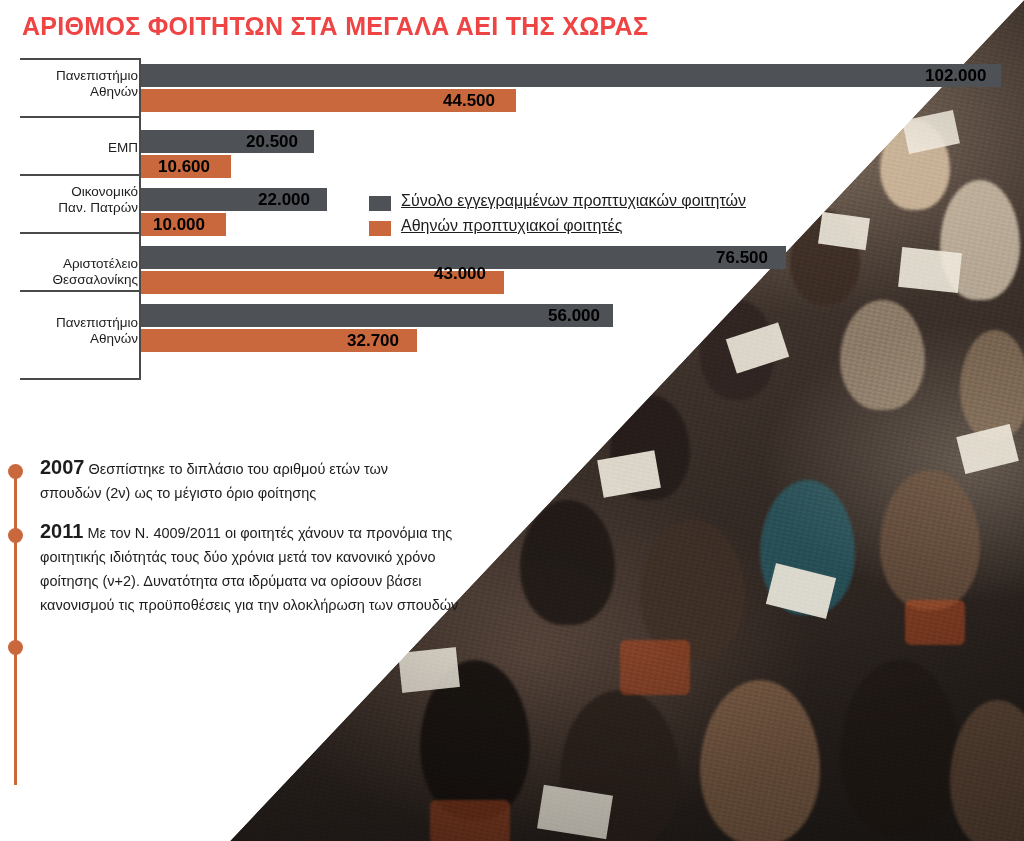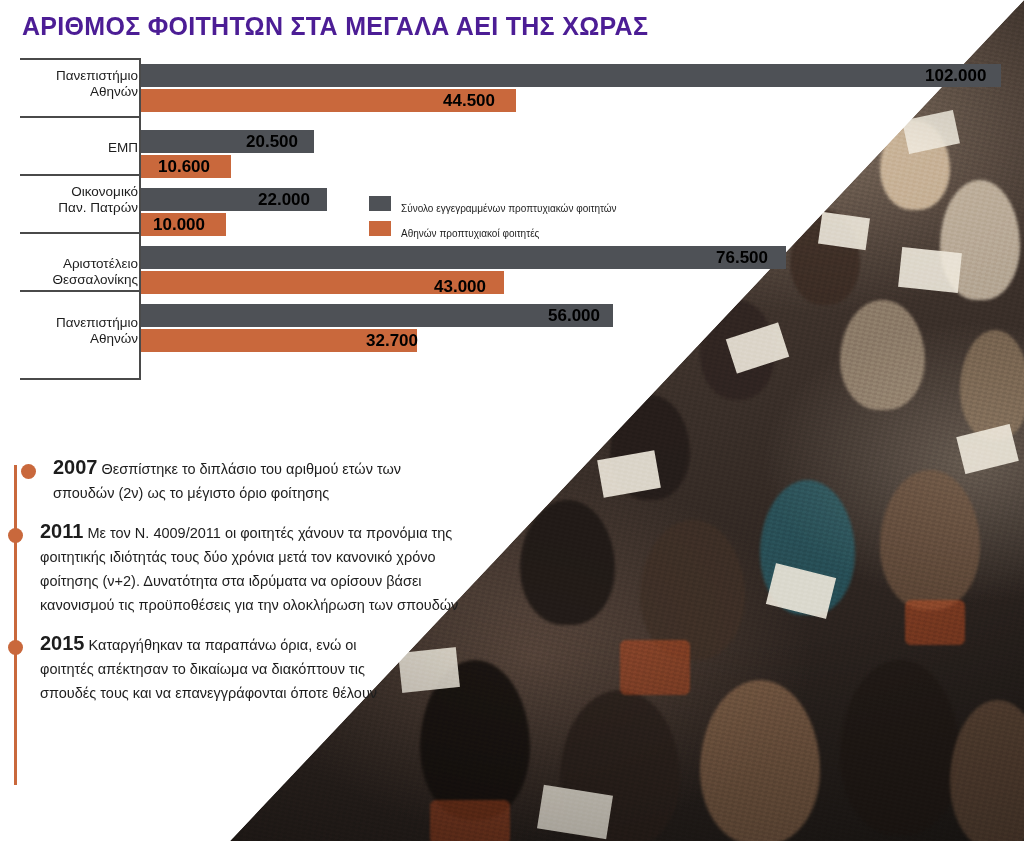--- a/index.html
+++ b/index.html
@@ -50,21 +50,21 @@
     clip-path:polygon(0 0, 1024px 0, 230px 841px, 0 841px);
   }
   .whitewedge.lower{
     -webkit-clip-path:polygon(0 0, 1018px 0, 224px 841px, 0 841px);
     clip-path:polygon(0 0, 1018px 0, 224px 841px, 0 841px);
   }
 
   
   .title-main{
     position:absolute;left:22px;top:12px;
-    font-size:25px;font-weight:bold;color:#4c1d95;letter-spacing:.3px;
+    font-size:25px;font-weight:bold;color:#ef4444;letter-spacing:.3px;
     white-space:nowrap;
   }
   .title-band{
     position:absolute;left:0;top:397px;width:498px;height:40px;
     background:#45474a;
   }
   .title-band .t{
     position:absolute;left:18px;top:9px;
     font-size:22px;font-weight:bold;color:#ffffff;letter-spacing:.2px;white-space:nowrap;
   }
@@ -87,21 +87,21 @@
     position:absolute;font-size:17px;font-weight:bold;color:#000000;
     line-height:23px;white-space:nowrap;
   }
 
   
   .legend{position:absolute;left:369px;top:142px;}
   .legend .row{position:relative;height:25px;}
   .legend .sw{position:absolute;left:0;top:4px;width:22px;height:15px;}
   .legend .sw.total{background:#4e5156;}
   .legend .sw.active{background:#c9683c;}
-  .legend .lb{position:absolute;left:32px;top:11px;font-size:10px;color:#1d1d1d;white-space:nowrap;}
+  .legend .lb{position:absolute;left:32px;top:0;font-size:16px;color:#1d1d1d;white-space:nowrap;text-decoration:underline;}
 
   
   .timeline{position:absolute;left:0;top:455px;width:520px;}
   .tl-line{position:absolute;left:14px;top:10px;width:3px;height:320px;background:#c9683c;}
   .tl-item{position:relative;padding-left:40px;margin-bottom:14px;}
   .tl-dot{position:absolute;left:8px;top:9px;width:15px;height:15px;border-radius:50%;background:#c9683c;}
   .tl-year{font-size:20px;font-weight:bold;color:#1d1d1d;}
   .tl-text{font-size:14.5px;color:#1d1d1d;line-height:24px;}
   .tl-p{margin:0;}
 </style>
@@ -193,63 +193,59 @@
     <div class="val" style="left:158px;top:105px;">10.600</div>
 
     <div class="bar total" style="left:141px;top:138px;width:186px;"></div>
     <div class="val" style="left:258px;top:138px;">22.000</div>
     <div class="bar active" style="left:141px;top:163px;width:85px;"></div>
     <div class="val" style="left:153px;top:163px;">10.000</div>
 
     <div class="bar total" style="left:141px;top:196px;width:645px;"></div>
     <div class="val" style="left:716px;top:196px;">76.500</div>
     <div class="bar active" style="left:141px;top:221px;width:363px;"></div>
-    <div class="val" style="left:434px;top:225px;">43.000</div>
+    <div class="val" style="left:434px;top:212px;">43.000</div>
 
     <div class="bar total" style="left:141px;top:254px;width:472px;"></div>
     <div class="val" style="left:548px;top:254px;">56.000</div>
     <div class="bar active" style="left:141px;top:279px;width:276px;"></div>
-    <div class="val" style="left:366px;top:279px;">32.700</div>
+    <div class="val" style="left:347px;top:279px;">32.700</div>
 
     <div class="legend">
       <div class="row">
         <span class="sw total"></span>
         <span class="lb">Σύνολο εγγεγραμμένων προπτυχιακών φοιτητών</span>
       </div>
       <div class="row">
         <span class="sw active"></span>
         <span class="lb">Αθηνών προπτυχιακοί φοιτητές</span>
       </div>
     </div>
   </div>
 
   <div class="whitewedge lower" style="top:390px;height:451px;clip-path:polygon(0 0, 515px 0, 0 451px);-webkit-clip-path:polygon(0 0, 515px 0, 0 451px);"></div>
 
 
   <div class="timeline">
     <div class="tl-line"></div>
 
-    <div class="tl-item" style="max-width: 380px; margin-left: 13px;">
+    <div class="tl-item" style="max-width: 380px;">
       <span class="tl-dot"></span>
       <p class="tl-p tl-text">
         <span class="tl-year">2007</span>
         <span>Θεσπίστηκε το διπλάσιο του αριθμού ετών των σπουδών (2ν) ως το μέγιστο όριο φοίτησης</span>
       </p>
     </div>
 
     <div class="tl-item" style="max-width: 420px;">
       <span class="tl-dot"></span>
       <p class="tl-p tl-text">
         <span class="tl-year">2011</span>
         <span>Με τον Ν. 4009/2011 οι φοιτητές χάνουν τα προνόμια της φοιτητικής ιδιότητάς τους δύο χρόνια μετά τον κανονικό χρόνο φοίτησης (ν+2). Δυνατότητα στα ιδρύματα να ορίσουν βάσει κανονισμού τις προϋποθέσεις για την ολοκλήρωση των σπουδών</span>
       </p>
     </div>
 
     <div class="tl-item" style="max-width: 360px;">
       <span class="tl-dot"></span>
-      <p class="tl-p tl-text">
-        <span class="tl-year">2015</span>
-        <span>Καταργήθηκαν τα παραπάνω όρια, ενώ οι φοιτητές απέκτησαν το δικαίωμα να διακόπτουν τις σπουδές τους και να επανεγγράφονται όποτε θέλουν</span>
-      </p>
     </div>
   </div>
 
 </div>
 
 </body></html>

